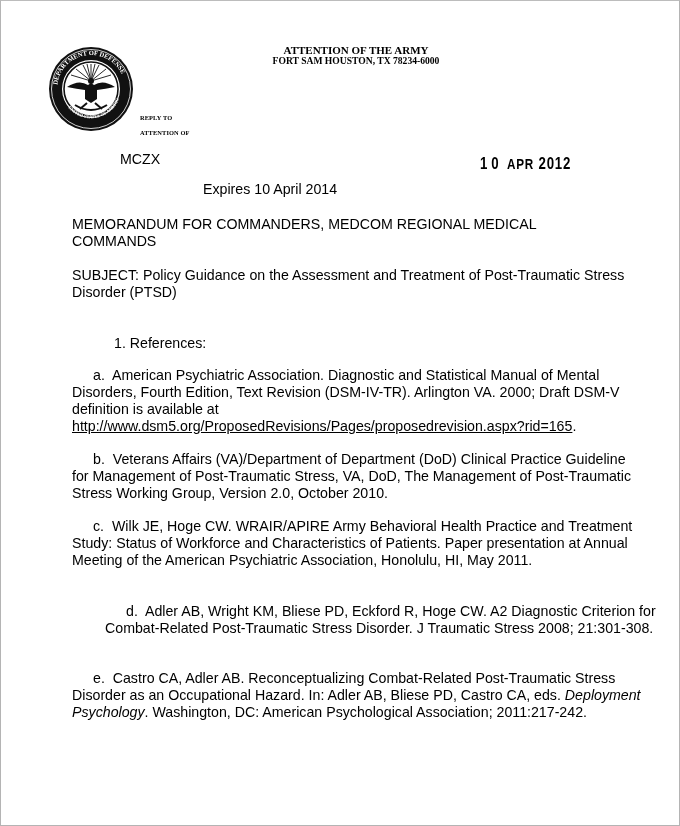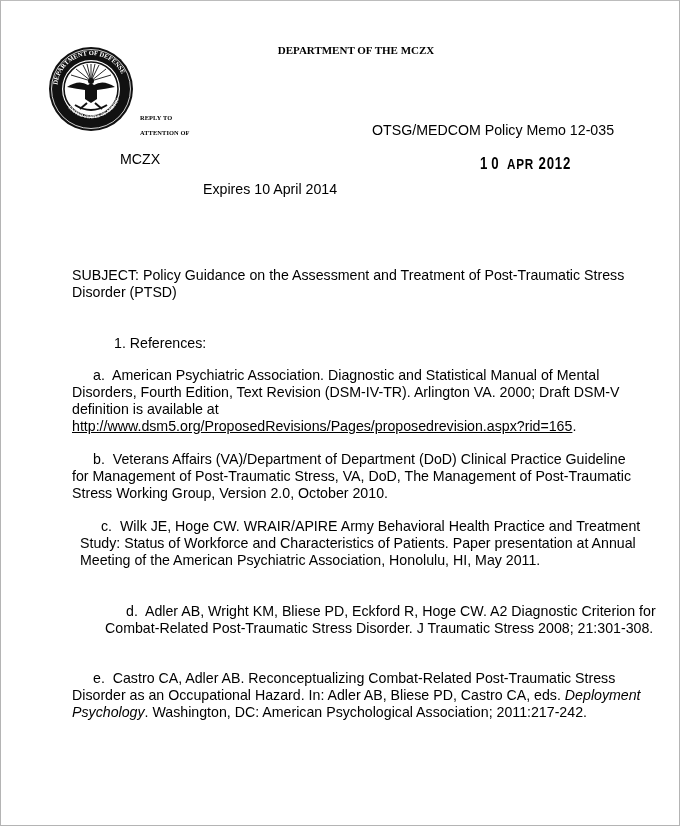--- a/index.html
+++ b/index.html
@@ -68,56 +68,59 @@
     <path d="M33 64 L40 58 M55 64 L48 58" stroke="#111" stroke-width="2"></path>
     <g fill="#fff" font-family="Liberation Serif, serif" font-size="6.5" font-weight="bold">
       <path id="arcTop" d="M10 44 A34 34 0 0 1 78 44" fill="none"></path>
       <text><textPath href="#arcTop" startOffset="4">DEPARTMENT OF DEFENSE</textPath></text>
       <path id="arcBot" d="M16 54 A30 30 0 0 0 72 54" fill="none"></path>
       <text font-size="4.5"><textPath href="#arcBot" startOffset="10">UNITED STATES OF AMERICA</textPath></text>
     </g>
   </svg>
 
   <div class="letterhead">
-    <div class="l1">DEPARTMENT OF THE MCZX</div>
+    <div class="l1">ATTENTION OF THE ARMY</div>
+    <div>FORT SAM HOUSTON, TX  78234-6000</div>
   </div>
 
   <div class="reply" style="top:113px;">REPLY TO</div>
   <div class="reply" style="top:128px;">ATTENTION OF</div>
 
-  <div class="abs sans memo-num">OTSG/MEDCOM Policy Memo 12-035</div>
   <div class="abs sans office">MCZX</div>
 
   <div class="abs stamp">
     <span class="day">10</span>
     <span class="mon">APR</span>
     <span>2012</span>
   </div>
 
   <div class="abs sans expires">Expires 10 April 2014</div>
 
+  <div class="body-text sans" style="top:215px; width:490px;">
+    <p>MEMORANDUM FOR COMMANDERS, MEDCOM REGIONAL MEDICAL COMMANDS</p>
+  </div>
 
   <div class="body-text sans" style="top:266px; width:555px;">
     <p>SUBJECT:  Policy Guidance on the Assessment and Treatment of Post-Traumatic Stress Disorder (PTSD)</p>
   </div>
 
   <div class="body-text sans" style="top:334px;margin-left:42px;">
     <p>1.  References:</p>
   </div>
 
   <div class="body-text sans" style="top:366px; width:560px;">
     <p><span class="indent"></span><span>a.</span>&nbsp; <span>American Psychiatric Association.  Diagnostic and Statistical Manual of Mental Disorders, Fourth Edition, Text Revision (DSM-IV-TR). Arlington VA. 2000; Draft DSM-V definition is available at</span><br>
     <span class="link">http://www.dsm5.org/ProposedRevisions/Pages/proposedrevision.aspx?rid=165</span><span>.</span></p>
   </div>
 
   <div class="body-text sans" style="top:450px; width:570px;">
     <p><span class="indent"></span><span>b.</span>&nbsp; <span>Veterans Affairs (VA)/Department of Department (DoD) Clinical Practice Guideline for Management of Post-Traumatic Stress, VA, DoD, The Management of Post-Traumatic Stress Working Group, Version 2.0, October 2010.</span></p>
   </div>
 
-  <div class="body-text sans" style="top:517px; width:570px;margin-left:8px;">
+  <div class="body-text sans" style="top:517px; width:570px;">
     <p><span class="indent"></span><span>c.</span>&nbsp; <span>Wilk JE, Hoge CW. WRAIR/APIRE Army Behavioral Health Practice and Treatment Study:  Status of Workforce and Characteristics of Patients.  Paper presentation at Annual Meeting of the American Psychiatric Association, Honolulu, HI, May 2011.</span></p>
   </div>
 
   <div class="body-text sans" style="top:602px; width:568px;margin-left:33px;">
     <p><span class="indent"></span><span>d.</span>&nbsp; <span>Adler AB, Wright KM, Bliese PD, Eckford R, Hoge CW.  A2 Diagnostic Criterion for Combat-Related Post-Traumatic Stress Disorder.  J Traumatic Stress 2008; 21:301-308.</span></p>
   </div>
 
   <div class="body-text sans" style="top:669px; width:572px;">
     <p><span class="indent"></span><span>e.</span>&nbsp; <span>Castro CA, Adler AB. Reconceptualizing Combat-Related Post-Traumatic Stress Disorder as an Occupational Hazard. In:  Adler AB, Bliese PD, Castro CA, eds.</span>
     <em>Deployment Psychology</em><span>. Washington, DC: American Psychological Association; 2011:217-242.</span></p>

